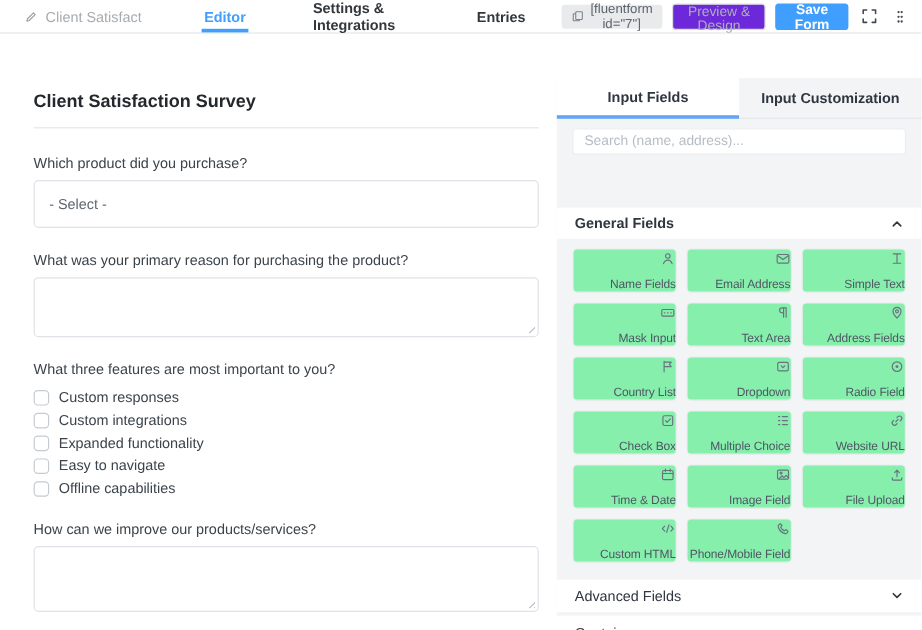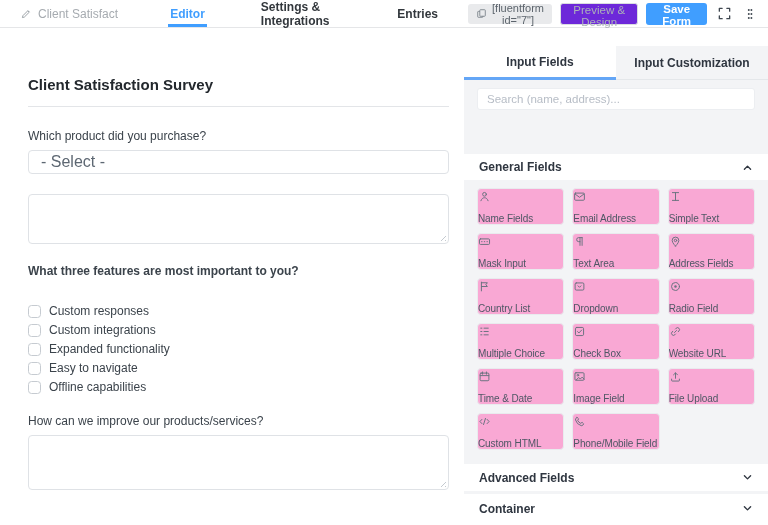--- a/index.html
+++ b/index.html
@@ -56,39 +56,39 @@
   
   .editor-canvas { position: absolute; left: 28px; top: 76px; width: 421px; }
   .form-title {
     font-size: 15px; font-weight: 700; color: #23282d;
     padding-bottom: 13px; border-bottom: 1px solid #e3e5e8; cursor: pointer;
   }
   .field { margin-top: 20px; cursor: pointer; }
   .field:first-of-type { margin-top: 22px; }
   .field-label { font-size: 12px; color: #3b434b; margin-bottom: 7px; display: flex; gap: 5px; align-items: baseline; }
   .select-box {
-    height: 24px; border: 1px solid #dfe2e6; border-radius: 4px; background: #fff;
-    display: flex; align-items: center; padding: 0 12px; color: #5d6772; font-size: 16px;
+    height: 40px; border: 1px solid #dfe2e6; border-radius: 4px; background: #fff;
+    display: flex; align-items: center; padding: 0 12px; color: #5d6772; font-size: 12px;
   }
   .textarea { border: 1px solid #dfe2e6; border-radius: 4px; background: #fff; position: relative; }
   .textarea.h50 { height: 50px; }
   .textarea.h55 { height: 55px; }
   .resize-handle {
     position: absolute; right: 2px; bottom: 2px; width: 9px; height: 9px;
     background: repeating-linear-gradient(-45deg, #c4cad0 0 1px, transparent 1px 3.2px);
     clip-path: polygon(100% 0, 100% 100%, 0 100%);
   }
-  .cb-group .field-label { margin-bottom: 26px; font-weight: bold; }
+  .cb-group .field-label { margin-bottom: 9px; }
   .option-row { display: flex; align-items: center; gap: 8px; margin-bottom: 5px; cursor: pointer; }
   .cb { width: 13px; height: 13px; border: 1px solid #c6cbd1; border-radius: 3.5px; background: #fff; flex: none; }
   .option-label { font-size: 12px; color: #3b434b; }
 
   
   .sidebar {
-    position: absolute; left: 464px; top: 46px; width: 304px; height: 448px;
+    position: absolute; left: 464px; top: 65px; width: 304px; height: 448px;
     background: #f3f4f6;
   }
   .side-tabs { display: flex; height: 34px; }
   .side-tab {
     flex: 1; display: flex; align-items: center; justify-content: center;
     font-size: 12px; font-weight: 700; color: #2f3640; background: #f3f4f6;
     border-bottom: 1px solid #e4e7ea; cursor: pointer;
   }
   .side-tab.active { background: #fff; border-bottom: 3px solid #64a6f6; }
   .search-wrap { padding: 8px 13px; }
@@ -101,28 +101,28 @@
   .section-header {
     height: 26px; background: #fff; display: flex; align-items: center;
     justify-content: space-between; padding: 0 15px; font-size: 12px;
     font-weight: 700; color: #2f3640; cursor: pointer; margin-top: 36px;
   }
   .fields-grid {
     padding: 8px 13px 10px; display: grid;
     grid-template-columns: repeat(3, 1fr); gap: 8px;
   }
   .field-card {
-    background: #f9a8d4; border: 1px solid #e9ebee; border-radius: 4px; height: 37px;
-    display: flex; flex-direction: column; align-items: flex-start; justify-content: center;
+    background: #86efac; border: 1px solid #e9ebee; border-radius: 4px; height: 37px;
+    display: flex; flex-direction: column; align-items: flex-end; justify-content: center;
     gap: 10px; color: #6a7280; cursor: pointer; overflow: hidden;
   }
   .field-card .lbl { font-size: 10px; color: #4f5765; font-weight: 500; white-space: nowrap; letter-spacing: -0.1px; }
   .accordion-row {
     height: 27px; background: #fff; margin-top: 4px; display: flex; align-items: center;
-    justify-content: space-between; padding: 0 15px; font-size: 12px; font-weight: 700;
+    justify-content: space-between; padding: 0 15px; font-size: 12px; font-weight: 400;
     color: #2f3640; cursor: pointer;
   }
   .accordion-row:first-of-type { margin-top: 0; }
   .caret { color: #2f3640; }
 </style>
 </head>
 <body>
 
 <header class="topbar">
   <div class="topbar-left">
@@ -177,20 +177,23 @@
   <div>
       <div class="field">
         <div class="field-label">
           <span>Which product did you purchase?</span>
         </div>
         <div class="select-box">
           <span>- Select -</span>
         </div>
       </div>
       <div class="field">
+        <div class="field-label">
+          <span>What was your primary reason for purchasing the product?</span>
+        </div>
         <div class="textarea h50">
           <span class="resize-handle"></span>
         </div>
       </div>
       <div class="field cb-group">
         <div class="field-label">
           <span>What three features are most important to you?</span>
         </div>
         <div class="option-row">
           <span class="cb"></span>
@@ -315,33 +318,33 @@
           <svg width="13" height="13" viewBox="0 0 16 16" fill="none" stroke="currentColor" stroke-width="1.2" stroke-linecap="round" stroke-linejoin="round">
             <circle cx="8" cy="8" r="4.9"></circle>
             <circle cx="8" cy="8" r="1.5" fill="currentColor" stroke="none"></circle>
           </svg>
         </span>
         <span class="lbl">Radio Field</span>
       </div>
       <div class="field-card">
         <span>
           <svg width="13" height="13" viewBox="0 0 16 16" fill="none" stroke="currentColor" stroke-width="1.2" stroke-linecap="round" stroke-linejoin="round">
-            <path d="M3.4 3.9h1.4M3.4 8h1.4M3.4 12.1h1.4M7.4 3.9h5.2M7.4 8h5.2M7.4 12.1h5.2"></path>
-          </svg>
-        </span>
-        <span class="lbl">Multiple Choice</span>
-      </div>
-      <div class="field-card">
-        <span>
-          <svg width="13" height="13" viewBox="0 0 16 16" fill="none" stroke="currentColor" stroke-width="1.2" stroke-linecap="round" stroke-linejoin="round">
             <rect x="3" y="3" width="10" height="10" rx="1.6"></rect>
             <path d="M5.6 8.1l1.7 1.7 3.4-3.6"></path>
           </svg>
         </span>
         <span class="lbl">Check Box</span>
+      </div>
+      <div class="field-card">
+        <span>
+          <svg width="13" height="13" viewBox="0 0 16 16" fill="none" stroke="currentColor" stroke-width="1.2" stroke-linecap="round" stroke-linejoin="round">
+            <path d="M3.4 3.9h1.4M3.4 8h1.4M3.4 12.1h1.4M7.4 3.9h5.2M7.4 8h5.2M7.4 12.1h5.2"></path>
+          </svg>
+        </span>
+        <span class="lbl">Multiple Choice</span>
       </div>
       <div class="field-card">
         <span>
           <svg width="13" height="13" viewBox="0 0 16 16" fill="none" stroke="currentColor" stroke-width="1.2" stroke-linecap="round" stroke-linejoin="round">
             <path d="M6.8 9.2l2.4-2.4M7.9 4.9l.9-.9a2.4 2.4 0 013.4 3.4l-.9.9M8.1 11.1l-.9.9a2.4 2.4 0 01-3.4-3.4l.9-.9"></path>
           </svg>
         </span>
         <span class="lbl">Website URL</span>
       </div>
       <div class="field-card">

